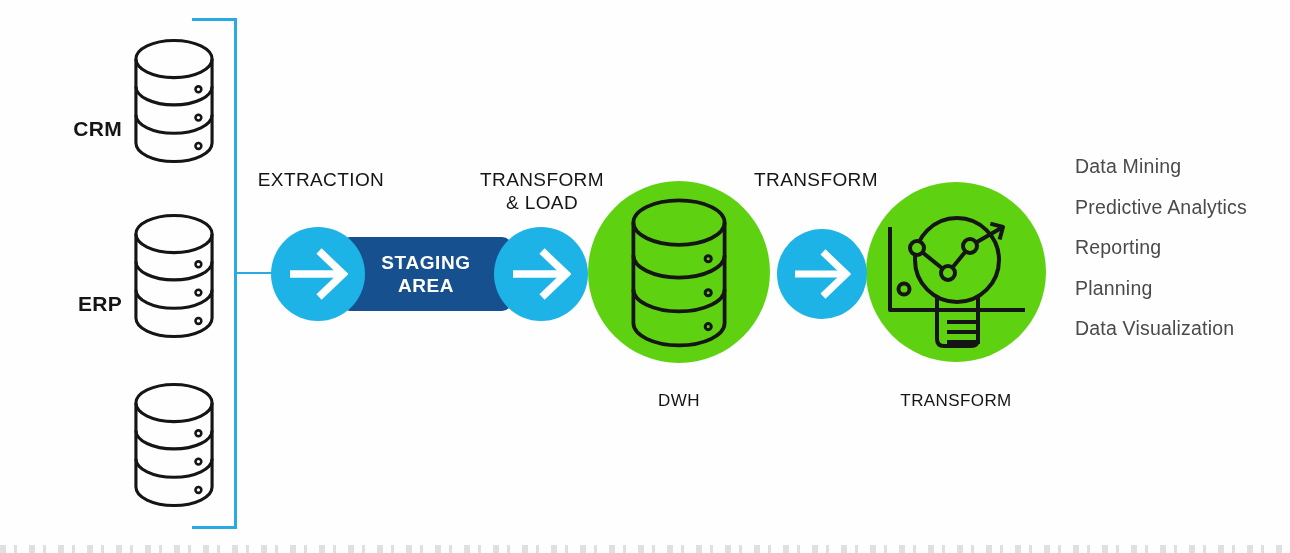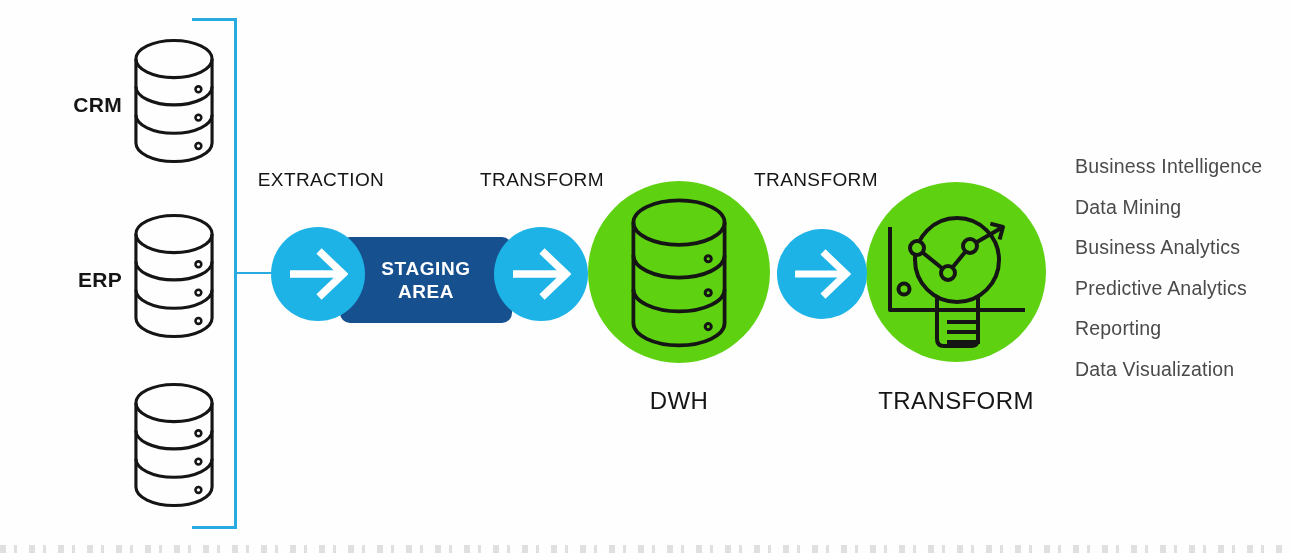--- a/index.html
+++ b/index.html
@@ -12,38 +12,39 @@
   .bracket-top{left:192px;top:18px;width:45px;height:3px;}
   .bracket-vert{left:234px;top:18px;width:3px;height:511px;}
   .bracket-bottom{left:192px;top:526px;width:45px;height:3px;}
   .connector{left:237px;top:272px;width:37px;height:2px;}
   
   .cyl{position:absolute;}
   .src-label{
     position:absolute;width:102px;text-align:right;
     font-weight:700;font-size:21px;letter-spacing:.3px;
     color:var(--heading-text,#151515);
+    margin-top:24px;
   }
   
   .hdr{
     position:absolute;width:180px;text-align:center;
     font-weight:400;font-size:19px;line-height:23px;letter-spacing:.4px;
     color:var(--heading-text,#151515);
   }
-  .node-label{font-size:24px;}
+  .node-label{font-size:17px;}
   
   .blue-circle{
     position:absolute;border-radius:50%;
     background:var(--cyan,#1db3e7);
     display:flex;align-items:center;justify-content:center;z-index:3;
   }
   .green-circle{position:absolute;border-radius:50%;background:var(--green,#5ed111);z-index:2;}
   
   .staging{
-    position:absolute;left:340px;top:237px;width:172px;height:86px;
+    position:absolute;left:340px;top:237px;width:172px;height:74px;
     background:var(--dark-blue,#17508e);border-radius:10px;z-index:1;
     display:flex;flex-direction:column;align-items:center;justify-content:center;
     color:#ffffff;font-weight:700;font-size:19px;line-height:23px;letter-spacing:.6px;
   }
   
   .icon-svg{position:absolute;z-index:4;}
   .stroke{stroke:var(--icon-stroke,#151515);fill:none;stroke-width:3.2;stroke-linejoin:round;}
   .stroke-thick{stroke:var(--icon-stroke,#151515);fill:none;stroke-width:4;stroke-linejoin:round;}
   .dot{stroke:var(--icon-stroke,#151515);fill:none;stroke-width:2.6;}
   .node-fill{fill:var(--green,#5ed111);stroke:var(--icon-stroke,#151515);stroke-width:4;}
@@ -101,20 +102,21 @@
     <path class="stroke" d="M3 78 a39 19 0 0 0 78 0"></path>
     <path class="stroke" d="M3 107 a39 19 0 0 0 78 0"></path>
     <circle class="dot" cx="67" cy="52" r="3"></circle>
       <circle class="dot" cx="67" cy="81" r="3"></circle>
       <circle class="dot" cx="67" cy="110" r="3"></circle>
   </svg>
 
   <div class="hdr" style="left:231px;top:168px;">EXTRACTION</div>
   <div class="hdr" style="left:452px;top:168px;">
     <div>TRANSFORM</div>
+    <div>&amp; LOAD</div>
   </div>
   <div class="hdr" style="left:726px;top:168px;">TRANSFORM</div>
 
   <div class="staging">
     <div>STAGING</div>
     <div>AREA</div>
   </div>
 
   <div class="blue-circle" style="left:271px;top:227px;width:94px;height:94px;">
     <svg width="60" height="52" viewBox="0 0 60 52">
@@ -163,23 +165,22 @@
 
     <circle class="node-fill" cx="32" cy="43" r="7"></circle>
     <circle class="node-fill" cx="63" cy="68" r="7"></circle>
     <circle class="node-fill" cx="85" cy="41" r="7"></circle>
 
     <circle class="stroke-thick" cx="19" cy="84" r="5.5"></circle>
   </svg>
   <div class="hdr node-label" style="left:866px;top:389px;">TRANSFORM</div>
 
   <div class="out-list">
-    <div>Business Intelligence</div>
     <div>Data Mining</div>
-    <div>Business Analytics</div>
     <div>Predictive Analytics</div>
     <div>Reporting</div>
+    <div>Planning</div>
     <div>Data Visualization</div>
   </div>
 
   <div class="cutoff-strip"></div>
 
 </div>
 
 </body></html>

